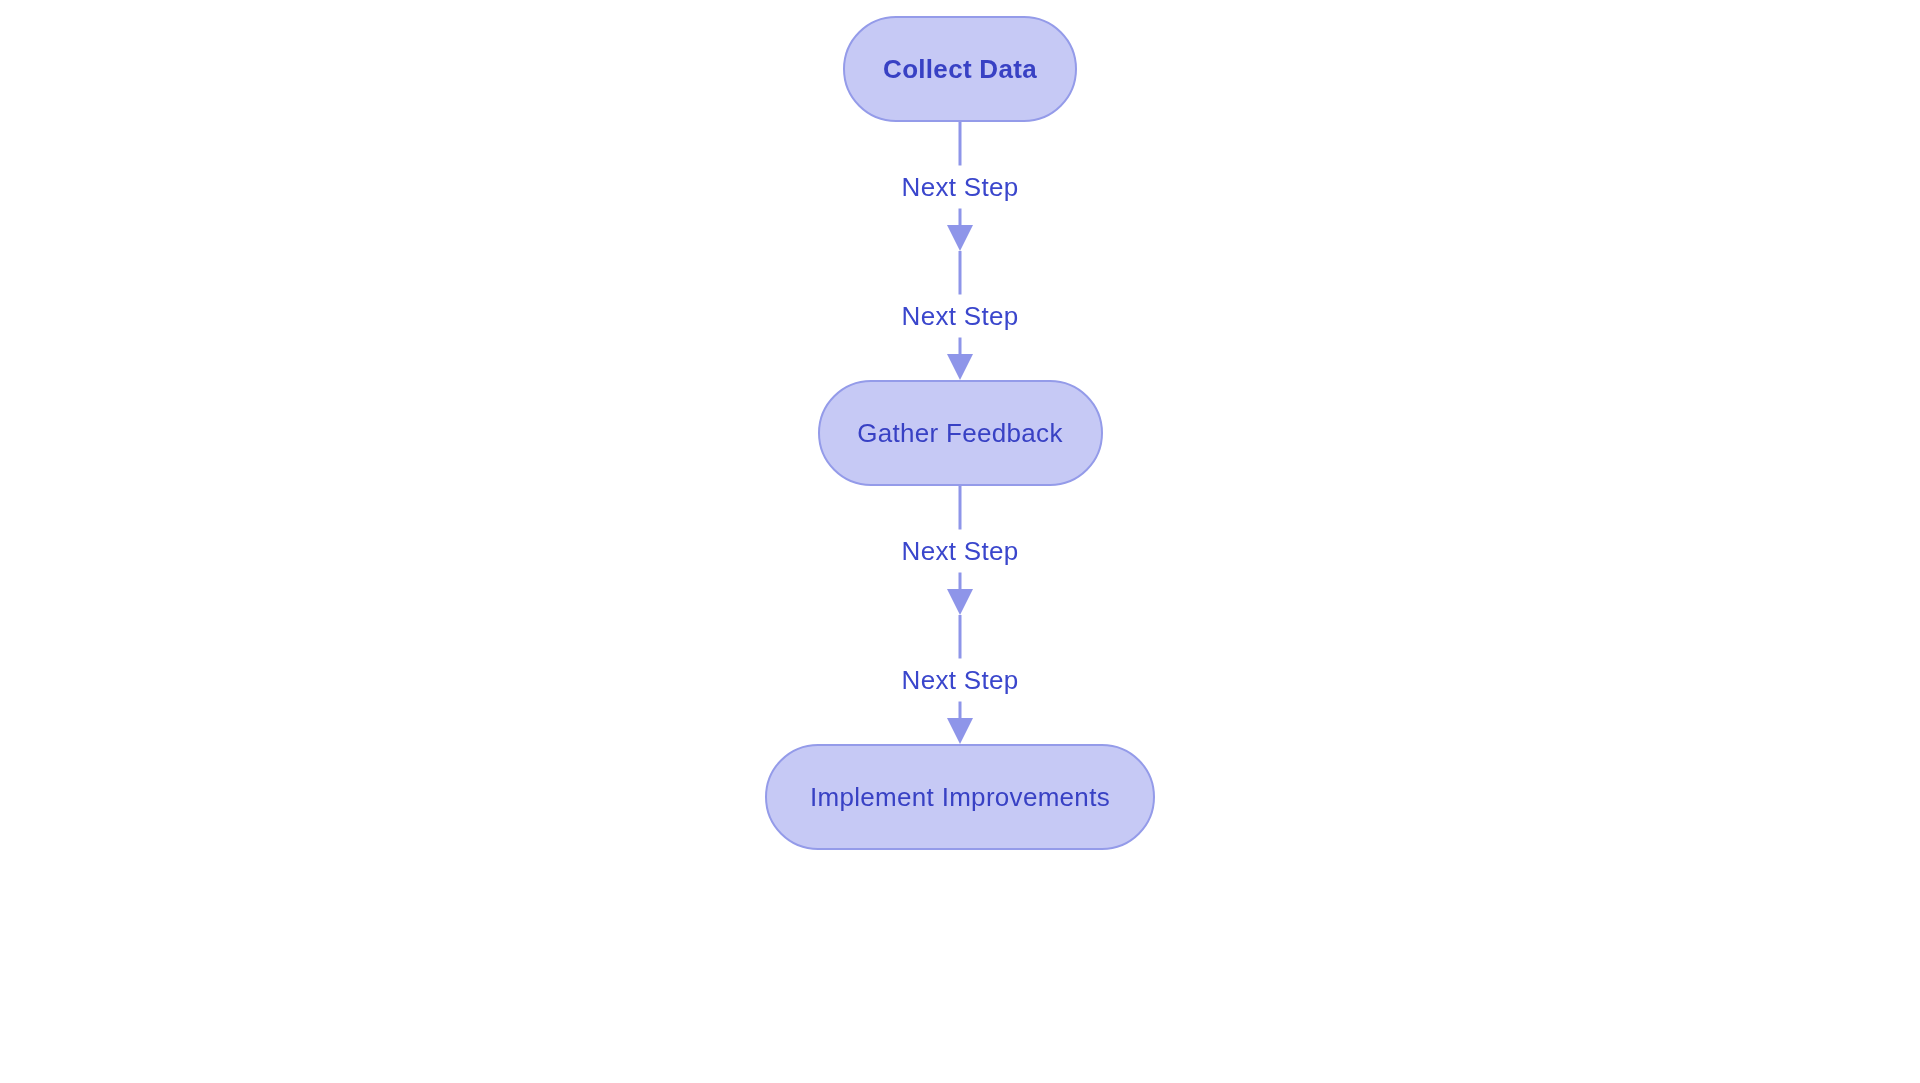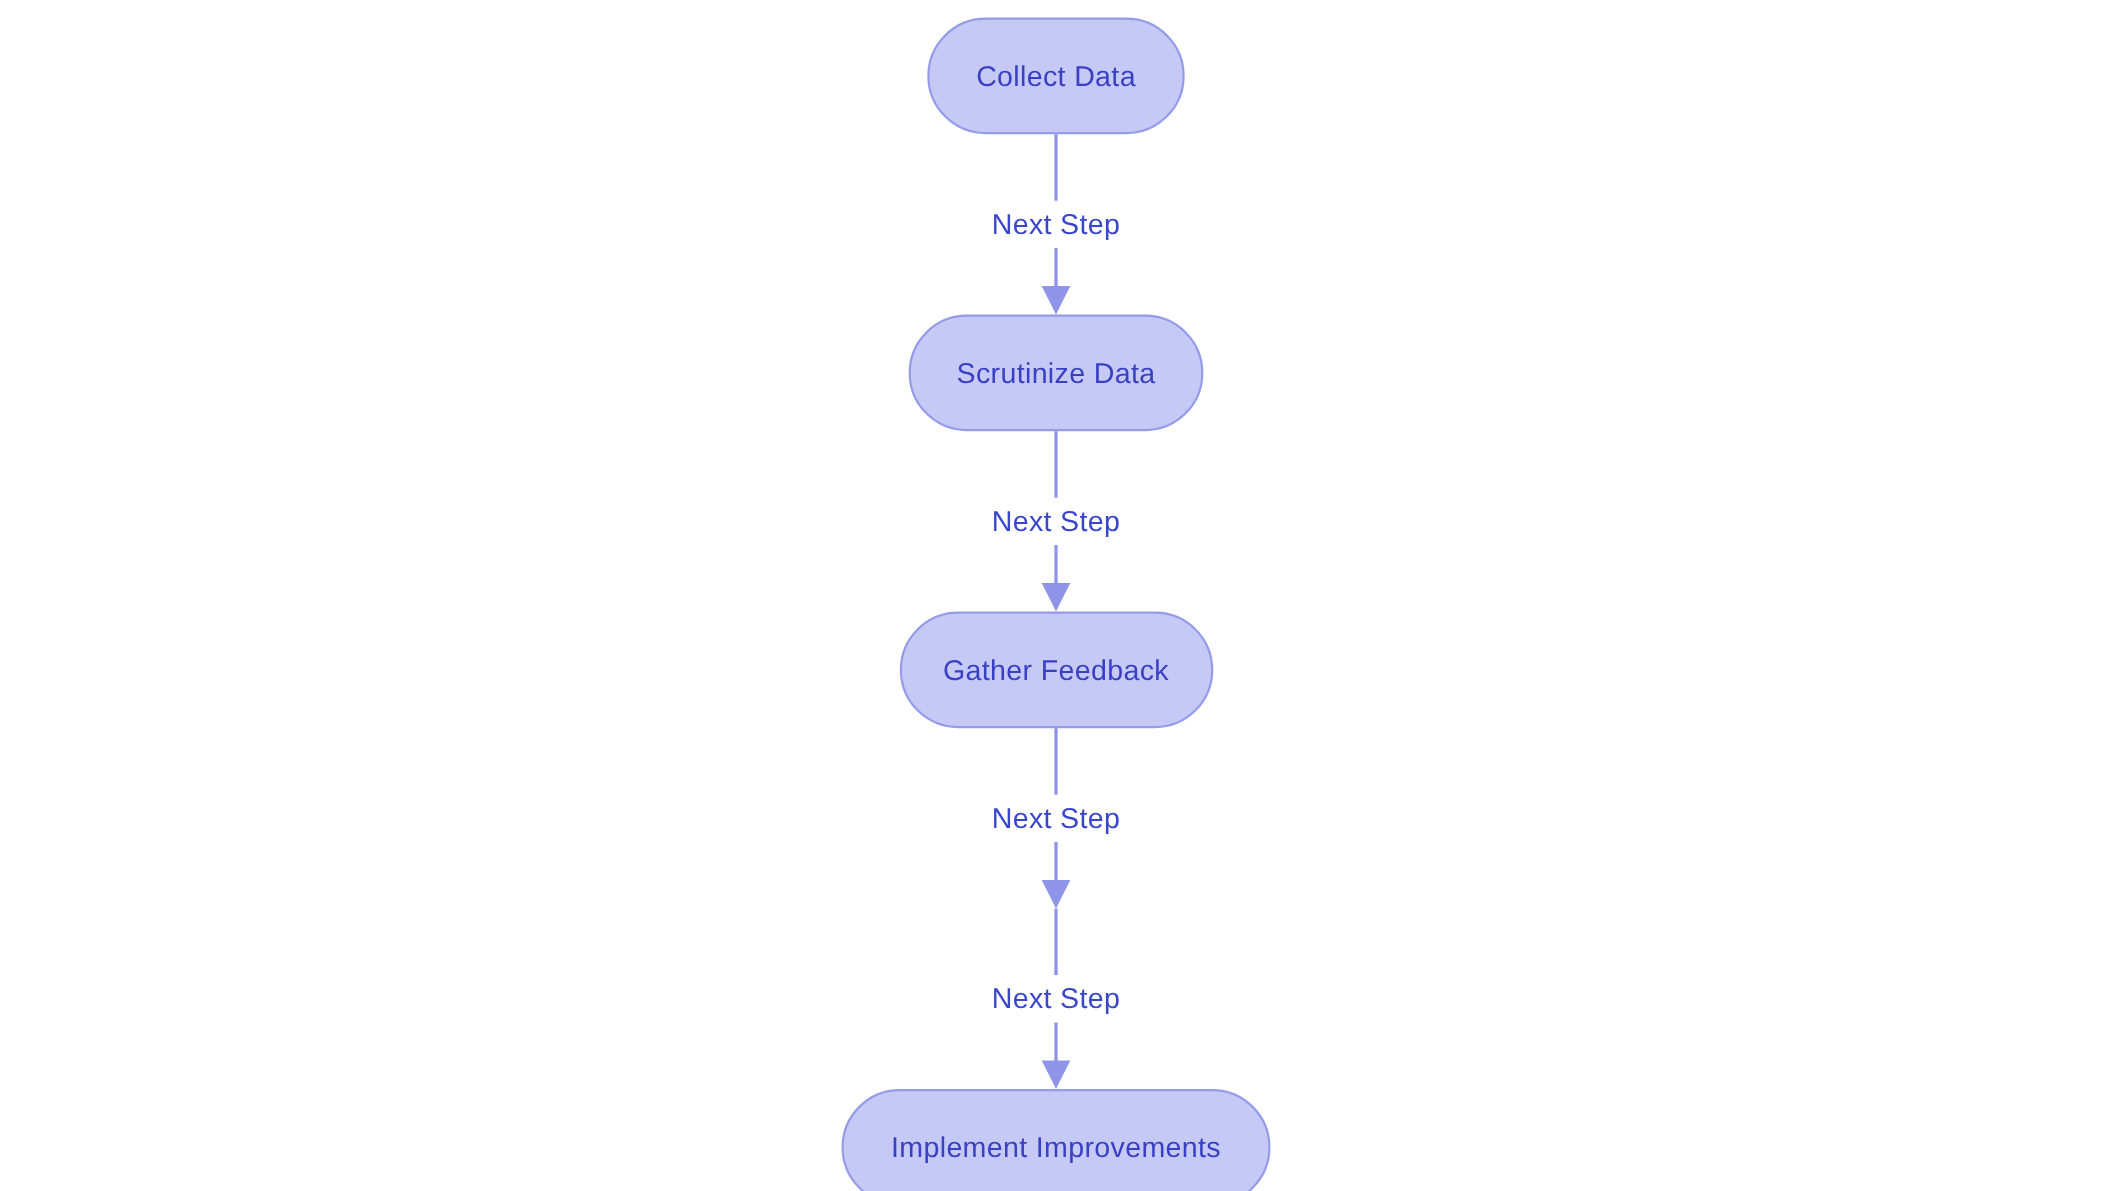--- a/index.html
+++ b/index.html
@@ -34,28 +34,28 @@
     align-items: center;
     justify-content: center;
     flex: none;
   }
   .node-label {
     color: #3841c4;
     font-size: 26px;
     letter-spacing: 0.3px;
     white-space: nowrap;
   }
-  .w-0 { width: 234px; }
+  .w-0 { width: 234px; font-weight: bold; }
   .w-1 { width: 268px; }
   .w-2 { width: 285px; text-align: right; }
   .w-3 { width: 435px; }
   .w-4 { width: 390px; }
   .connector {
     position: relative;
-    height: 164px;
+    height: 129px;
     width: 260px;
     flex: none;
   }
   .arrow-line {
     position: absolute;
     left: 50%;
     transform: translateX(-50%);
     top: 0;
     bottom: 18px;
     width: 3px;
@@ -94,23 +94,20 @@
     <div class="node w-0">
       <span class="node-label">Collect Data</span>
     </div>
 
     <div class="connector">
       <div class="arrow-line"></div>
       <div class="arrowhead"></div>
       <span class="edge-label">Next Step</span>
     </div>
 
-    <div class="node w-1">
-      <span class="node-label">Scrutinize Data</span>
-    </div>
 
     <div class="connector">
       <div class="arrow-line"></div>
       <div class="arrowhead"></div>
       <span class="edge-label">Next Step</span>
     </div>
 
     <div class="node w-2">
       <span class="node-label">Gather Feedback</span>
     </div>

